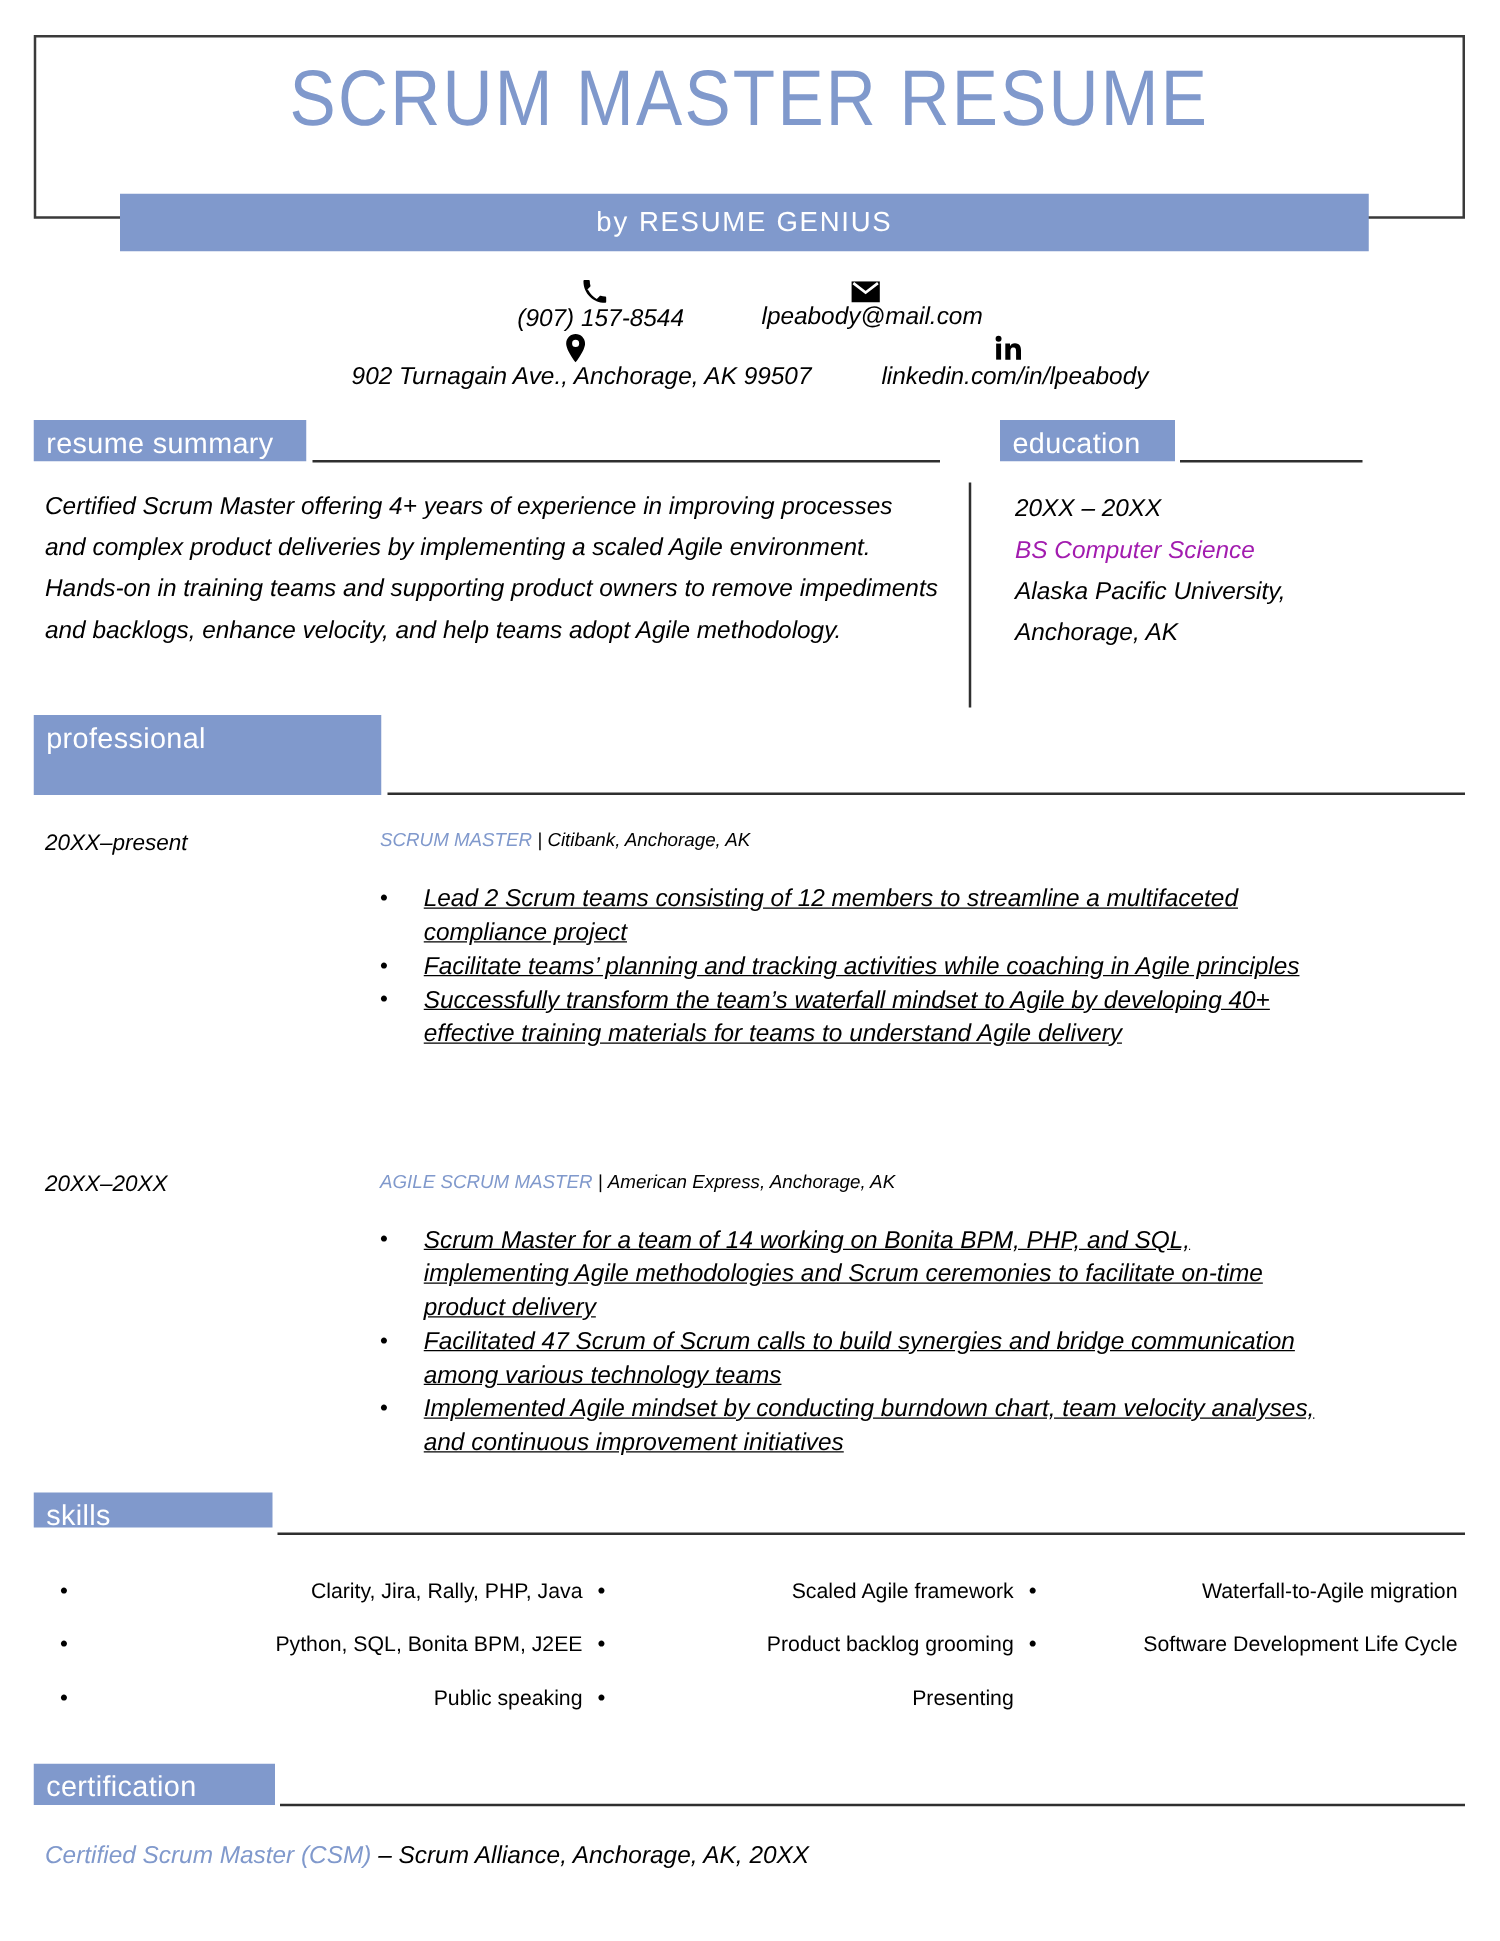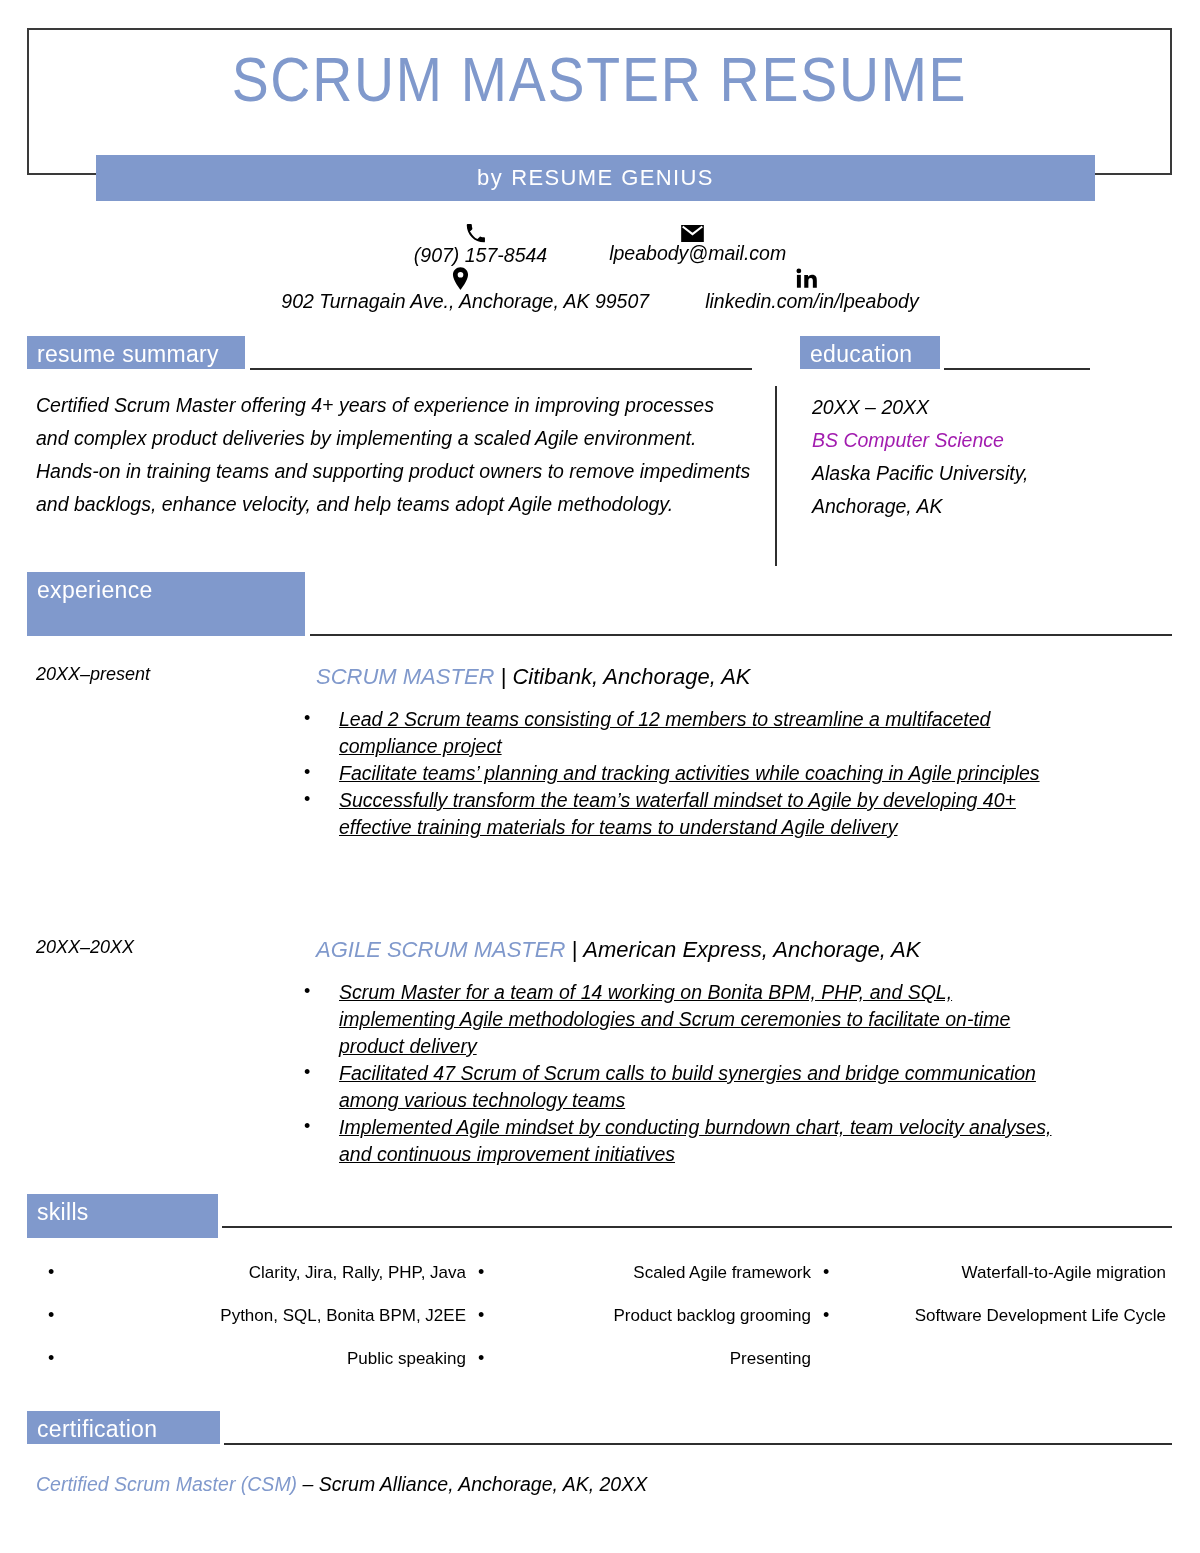--- a/index.html
+++ b/index.html
@@ -161,25 +161,25 @@
   .job-dates {
     position: absolute;
     left: 36px;
     top: 0;
     width: 250px;
     font-style: italic;
     font-size: 18px;
   }
   .job-title-line {
     position: absolute;
-    left: 316px;
+    left: 304px;
     top: 0;
     width: 800px;
     font-style: italic;
-    font-size: 22px;
+    font-size: 15px;
     white-space: nowrap;
   }
   .job-role { color: #8099cc; }
   .job-sep { color: #000; }
   .job-bullets {
     position: absolute;
     left: 300px;
     top: 38px;
     width: 760px;
     margin: 4px;
@@ -198,21 +198,21 @@
   .job-bullets li::before {
     content: "\2022";
     position: absolute;
     left: 0;
     top: -1px;
     font-size: 18px;
     font-style: normal;
   }
 
   
-  #head-skills { left: 27px; top: 1194px; width: 191px; height: 44px; }
+  #head-skills { left: 27px; top: 1194px; width: 191px; height: 28px; }
   #rule-skills { left: 222px; top: 1226px; width: 950px; }
   .skills-grid {
     position: absolute;
     left: 36px;
     top: 1258px;
     width: 1130px;
     display: grid;
     grid-template-columns: 430px 345px 355px;
     row-gap: 0;
   }
@@ -314,21 +314,21 @@
   <div class="sec-head" id="head-education">education</div>
   <div class="sec-rule" id="rule-education"></div>
   <div class="edu-body">
     <div>20XX – 20XX</div>
     <div class="edu-degree">BS Computer Science</div>
     <div>Alaska Pacific University,</div>
     <div>Anchorage, AK</div>
   </div>
 
   <div class="sec-head" id="head-experience">
-    <div>experience</div>
+    <div>professional</div>
   </div>
   <div class="sec-rule" id="rule-experience"></div>
 
   <div class="job" id="job-0">
     <div class="job-dates">20XX–present</div>
     <div class="job-title-line">
       <span class="job-role">SCRUM MASTER</span><span class="job-sep">&nbsp;</span><span class="job-sep">|</span><span class="job-sep">&nbsp;</span><span>Citibank, Anchorage, AK</span>
     </div>
     <ul class="job-bullets">
       <li>Lead 2 Scrum teams consisting of 12 members to streamline a multifaceted compliance project</li>

